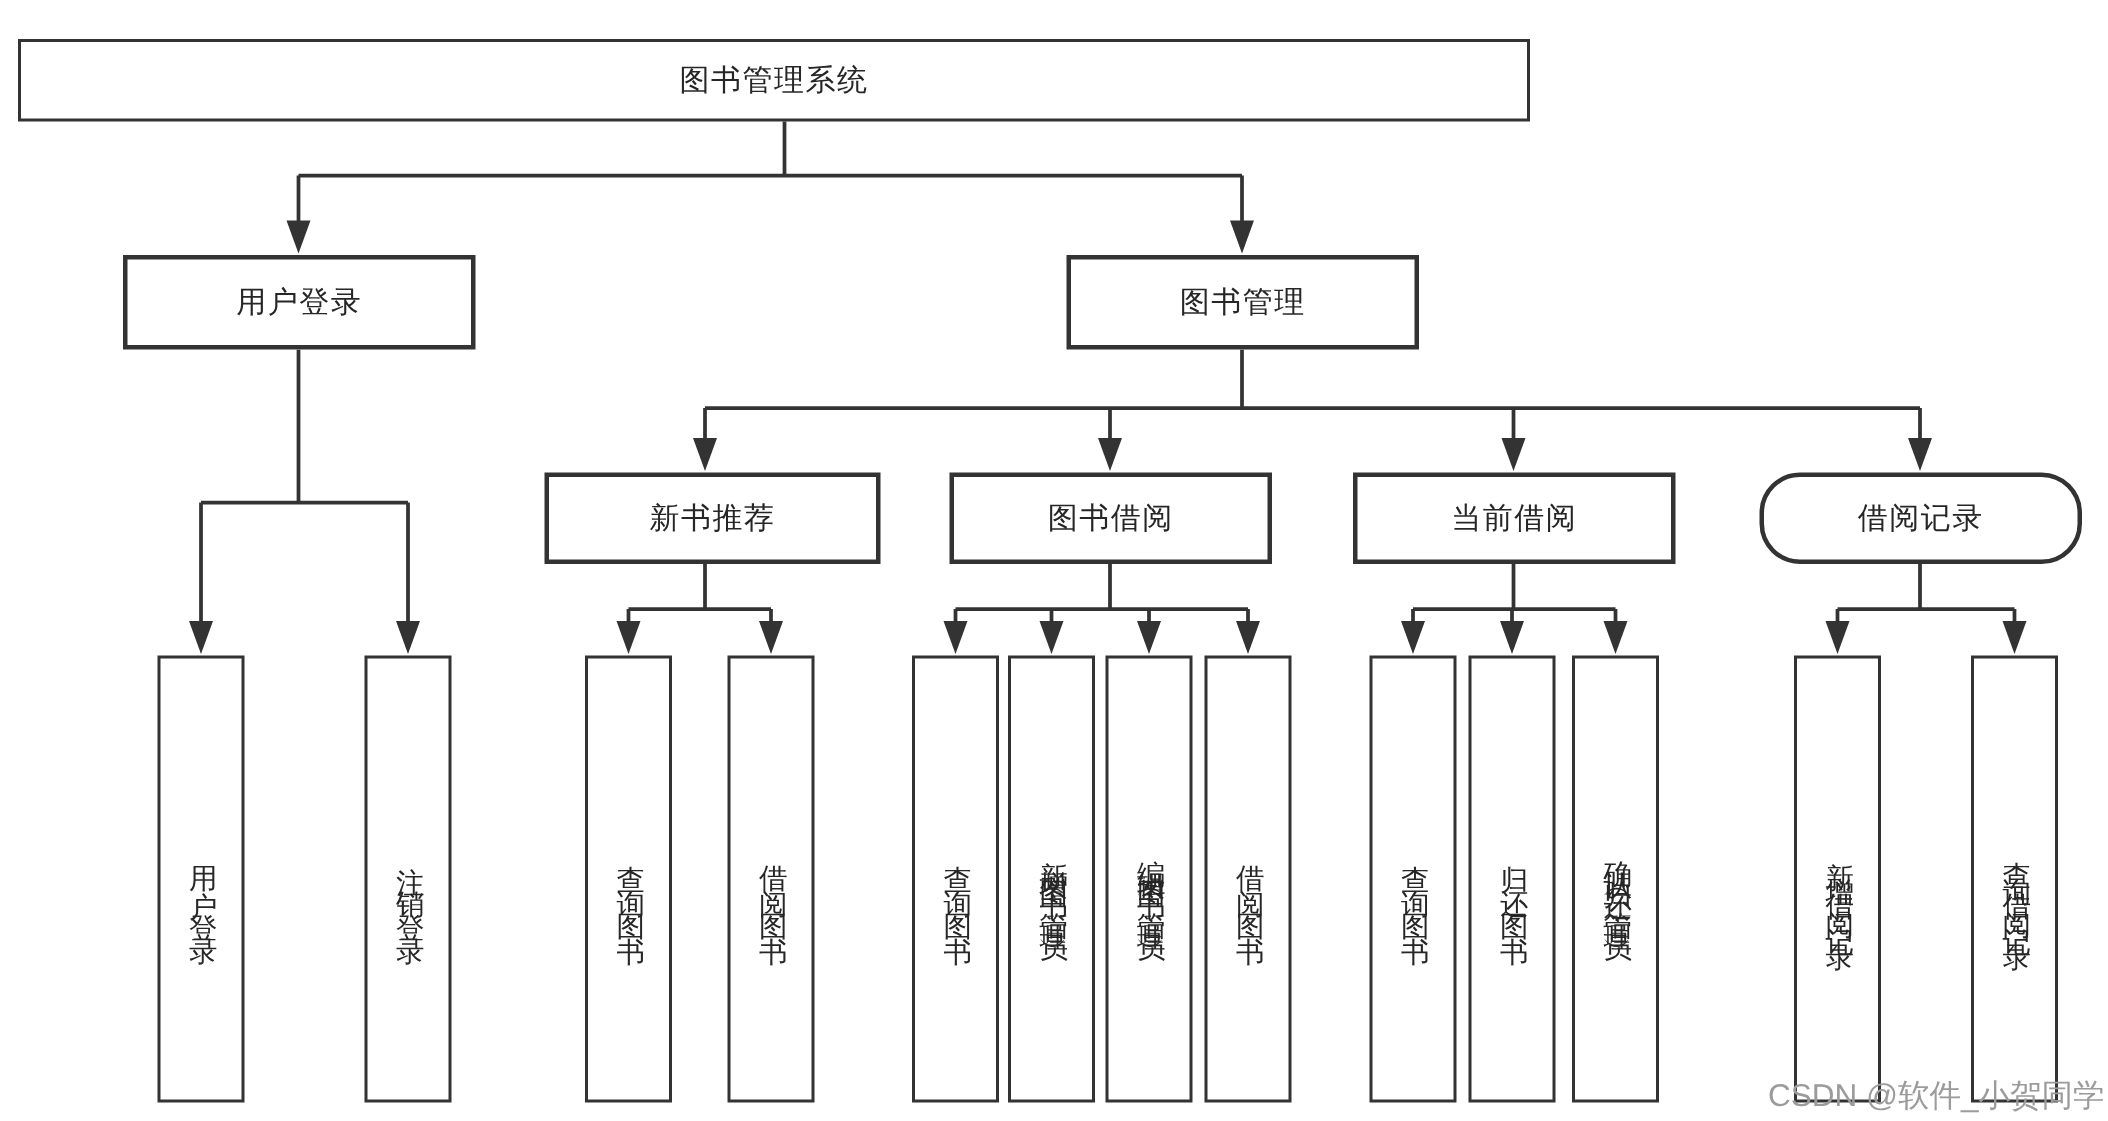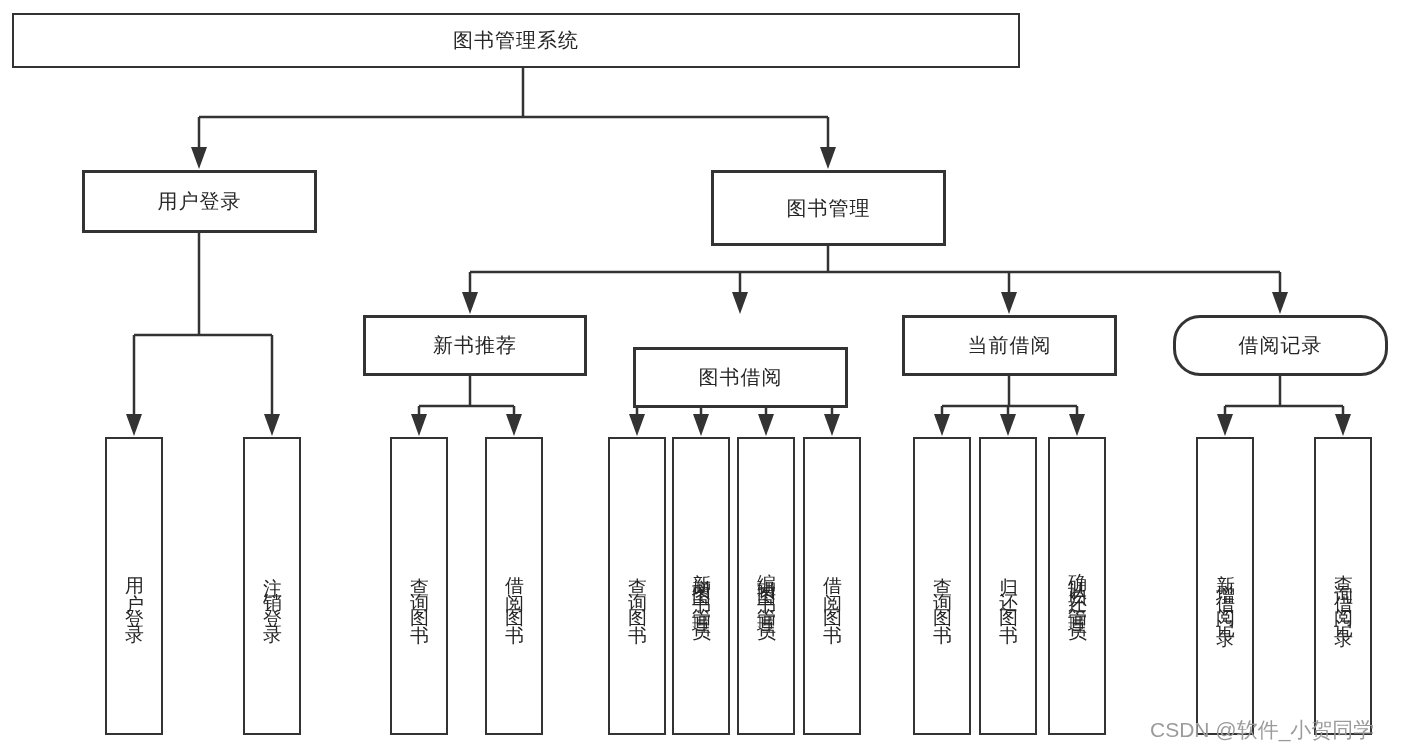--- a/index.html
+++ b/index.html
@@ -37,21 +37,21 @@
     font-size:19px;
     line-height:1.1;
     white-space:nowrap;
   }
   .sp-wide  { letter-spacing:16px; padding-top:16px; }
   .sp-mid   { letter-spacing:11px; padding-top:11px; }
   .sp-tight { letter-spacing:7px;  padding-top:7px; }
   .watermark {
     position:absolute;
     left:1150px; top:716px; width:253px;
-    text-align:left;
+    text-align:right;
     font-size:21px;
     color:#9b9b9b;
     z-index:5;
     white-space:nowrap;
   }
 </style>
 </head>
 <body>
 
 <div class="canvas">
@@ -118,35 +118,35 @@
       <polygon points="758,414 774,414 766,436"></polygon>
       <polygon points="824,414 840,414 832,436"></polygon>
       <polygon points="934,414 950,414 942,436"></polygon>
       <polygon points="1000,414 1016,414 1008,436"></polygon>
       <polygon points="1069,414 1085,414 1077,436"></polygon>
       <polygon points="1217,414 1233,414 1225,436"></polygon>
       <polygon points="1335,414 1351,414 1343,436"></polygon>
     </g>
   </svg>
 
-  <div class="box root" style="left:12px; top:13px; width:1008px; height:55px;">
+  <div class="box root" style="left:12px; top:26px; width:1008px; height:55px;">
     <span>图书管理系统</span>
   </div>
 
   <div class="box" style="left:82px; top:170px; width:235px; height:63px;">
     <span>用户登录</span>
   </div>
-  <div class="box" style="left:711px; top:170px; width:235px; height:76px;">
+  <div class="box" style="left:711px; top:170px; width:235px; height:63px;">
     <span>图书管理</span>
   </div>
 
   <div class="box" style="left:363px; top:315px; width:224px; height:61px;">
     <span>新书推荐</span>
   </div>
-  <div class="box" style="left:633px; top:315px; width:215px; height:61px;margin-top:32px;">
+  <div class="box" style="left:633px; top:315px; width:215px; height:61px;">
     <span>图书借阅</span>
   </div>
   <div class="box" style="left:902px; top:315px; width:215px; height:61px;text-align:right;">
     <span>当前借阅</span>
   </div>
   <div class="box" style="left:1173px; top:315px; width:215px; height:61px;border-radius:27px;">
     <span>借阅记录</span>
   </div>
 
   <div class="leaf" style="left:105px;">

